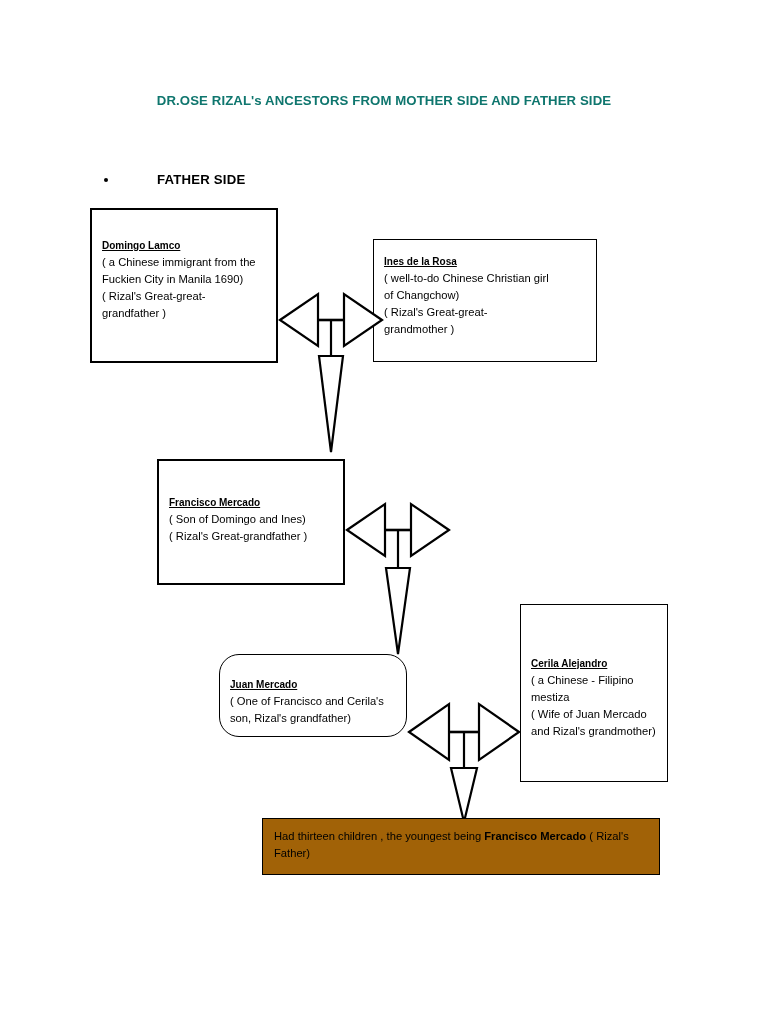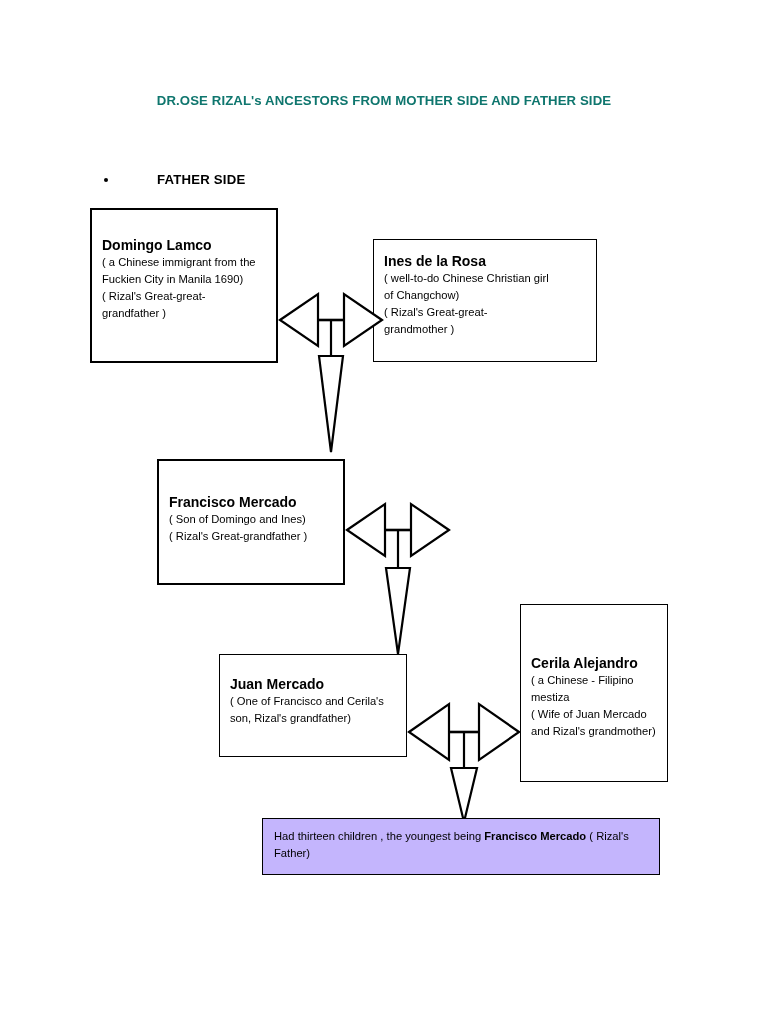--- a/index.html
+++ b/index.html
@@ -66,37 +66,38 @@
   }
   .node-box.thick {
     border-width: 2px;
   }
   .node-inner {
     position: absolute;
     left: 10px;
     right: 8px;
   }
   .node-name {
-    font-size: 14px;
+    font-size: 10px;
     font-weight: bold;
     line-height: 17px;
     white-space: nowrap;
+    text-decoration: underline;
   }
   .node-line {
     font-size: 11.2px;
     font-weight: normal;
     line-height: 17px;
   }
 
   
   .summary-box {
     position: absolute;
     box-sizing: border-box;
     border: 1px solid #000000;
-    background: #c4b5fd;
+    background: #a16207;
   }
   .summary-text {
     position: absolute;
     left: 11px;
     right: 10px;
     top: 9px;
     font-size: 11.2px;
     line-height: 17px;
   }
   .summary-text b {
@@ -185,21 +186,21 @@
   <div class="arrow-cluster" style="left:345px; top:496px;">
     <svg width="106" height="160" viewBox="0 0 106 160">
       <polygon class="sh" points="2,34 40,8 40,60"></polygon>
       <polygon class="sh" points="104,34 66,8 66,60"></polygon>
       <line class="bar" x1="40" y1="34" x2="66" y2="34"></line>
       <line class="stem" x1="53" y1="34" x2="53" y2="72"></line>
       <polygon class="sh" points="41,72 65,72 53,158"></polygon>
     </svg>
   </div>
 
-  <div class="node-box" style="left:219px; top:654px; width:188px; height:103px;">
+  <div class="node-box" style="left:219px; top:654px; width:188px; height:83px;border-radius:20px;">
     <div class="node-inner" style="top:21px;">
       <div class="node-name">Juan Mercado</div>
       <div class="node-line">( One of Francisco and Cerila's</div>
       <div class="node-line">son, Rizal's grandfather)</div>
     </div>
   </div>
 
   <div class="node-box" style="left:520px; top:604px; width:148px; height:178px;">
     <div class="node-inner" style="top:50px;">
       <div class="node-name">Cerila Alejandro</div>

